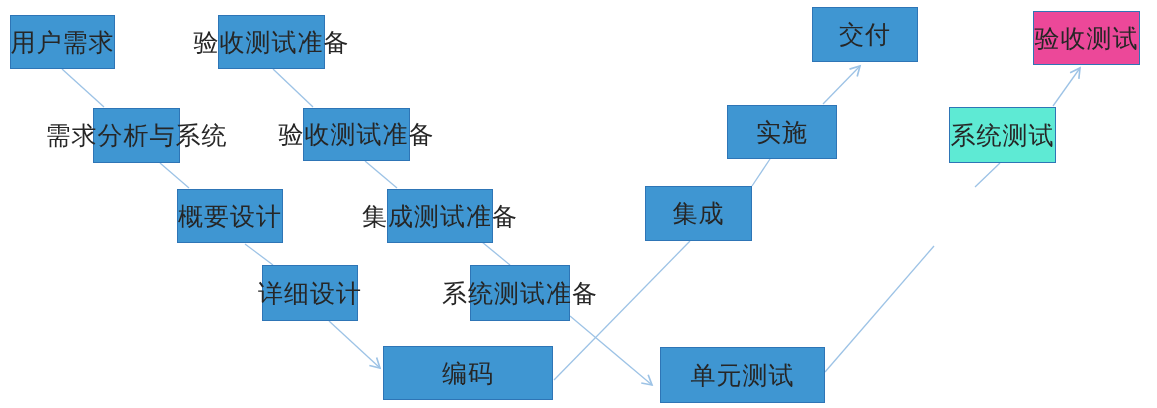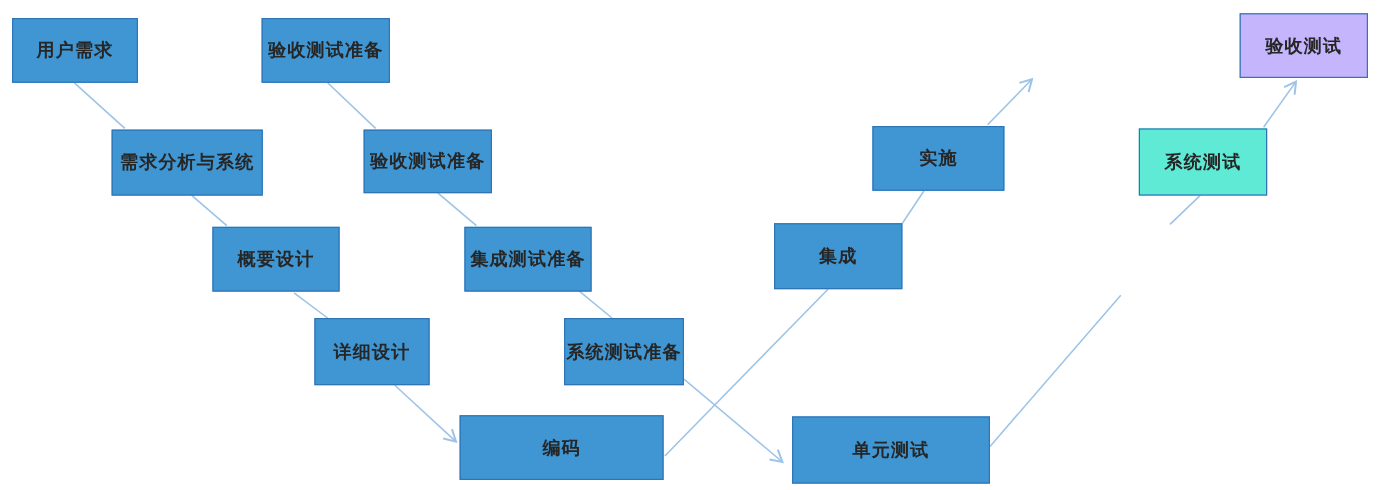--- a/index.html
+++ b/index.html
@@ -25,24 +25,23 @@
     position: absolute;
     box-sizing: border-box;
     border: 1.5px solid #2E75B6;
     display: flex;
     align-items: center;
     justify-content: center;
     overflow: visible;
   }
   .node-label {
     white-space: nowrap;
-    font-size: 15px;
+    font-size: 25px;
     line-height: 1;
     letter-spacing: 1px;
-    font-weight: bold;
   }
 </style>
 </head>
 <body>
 
 <div class="canvas" style="background: rgb(255, 255, 255);">
   <svg class="edges" xmlns="http://www.w3.org/2000/svg" viewBox="0 0 1157 408">
       <defs>
         <marker id="arrowhead" viewBox="0 0 12 12" refX="10" refY="6" markerWidth="11" markerHeight="11" orient="auto">
           <path d="M2,1.5 L10,6 L2,10.5" fill="none" stroke="#9DC3E6" stroke-width="1.4"></path>
@@ -59,21 +58,21 @@
       <line x1="554" y1="380" x2="690" y2="241" stroke="#9DC3E6" stroke-width="1.3"></line>
       <line x1="752" y1="186" x2="770" y2="159" stroke="#9DC3E6" stroke-width="1.3"></line>
       <line x1="823" y1="104" x2="860" y2="66" stroke="#9DC3E6" stroke-width="1.3" marker-end="url(#arrowhead)"></line>
       <line x1="825" y1="372" x2="934" y2="246" stroke="#9DC3E6" stroke-width="1.3"></line>
       <line x1="975" y1="187" x2="1000" y2="163" stroke="#9DC3E6" stroke-width="1.3"></line>
       <line x1="1053" y1="106" x2="1080" y2="68" stroke="#9DC3E6" stroke-width="1.3" marker-end="url(#arrowhead)"></line>
     </svg>
 <div class="node" style="left: 10px; top: 15px; width: 105px; height: 54px; background: rgb(63, 150, 210); border-color: rgb(46, 117, 182);">
       <span class="node-label" style="color: rgb(38, 38, 38);">用户需求</span>
     </div>
-    <div class="node" style="left: 93px; top: 108px; width: 126px; height: 55px; background: rgb(63, 150, 210); border-color: rgb(46, 117, 182);">
+    <div class="node" style="left: 93px; top: 108px; width: 87px; height: 55px; background: rgb(63, 150, 210); border-color: rgb(46, 117, 182);">
       <span class="node-label" style="color: rgb(38, 38, 38);">需求分析与系统</span>
     </div>
     <div class="node" style="left: 177px; top: 189px; width: 106px; height: 54px; background: rgb(63, 150, 210); border-color: rgb(46, 117, 182);">
       <span class="node-label" style="color: rgb(38, 38, 38);">概要设计</span>
     </div>
     <div class="node" style="left: 262px; top: 265px; width: 96px; height: 56px; background: rgb(63, 150, 210); border-color: rgb(46, 117, 182);">
       <span class="node-label" style="color: rgb(38, 38, 38);">详细设计</span>
     </div>
     <div class="node" style="left: 383px; top: 346px; width: 170px; height: 54px; background: rgb(63, 150, 210); border-color: rgb(46, 117, 182);">
       <span class="node-label" style="color: rgb(38, 38, 38);">编码</span>
@@ -92,19 +91,22 @@
     </div>
     <div class="node" style="left: 660px; top: 347px; width: 165px; height: 56px; background: rgb(63, 150, 210); border-color: rgb(46, 117, 182);">
       <span class="node-label" style="color: rgb(38, 38, 38);">单元测试</span>
     </div>
     <div class="node" style="left: 645px; top: 186px; width: 107px; height: 55px; background: rgb(63, 150, 210); border-color: rgb(46, 117, 182);">
       <span class="node-label" style="color: rgb(38, 38, 38);">集成</span>
     </div>
     <div class="node" style="left: 727px; top: 105px; width: 110px; height: 54px; background: rgb(63, 150, 210); border-color: rgb(46, 117, 182);">
       <span class="node-label" style="color: rgb(38, 38, 38);">实施</span>
     </div>
+    <div class="node" style="left: 812px; top: 7px; width: 106px; height: 55px; background: rgb(63, 150, 210); border-color: rgb(46, 117, 182);">
+      <span class="node-label" style="color: rgb(38, 38, 38);">交付</span>
+    </div>
     <div class="node" style="left: 949px; top: 107px; width: 107px; height: 56px; background: #5eead4; border-color: rgb(46, 117, 182);">
       <span class="node-label" style="color: rgb(38, 38, 38);">系统测试</span>
     </div>
-    <div class="node" style="left: 1033px; top: 11px; width: 107px; height: 54px; background: #c4b5fd; border-color: rgb(46, 117, 182);">
+    <div class="node" style="left: 1033px; top: 11px; width: 107px; height: 54px; background: #ec4899; border-color: rgb(46, 117, 182);">
       <span class="node-label" style="color: rgb(38, 38, 38);">验收测试</span>
     </div>
   </div>
 
 </body></html>

